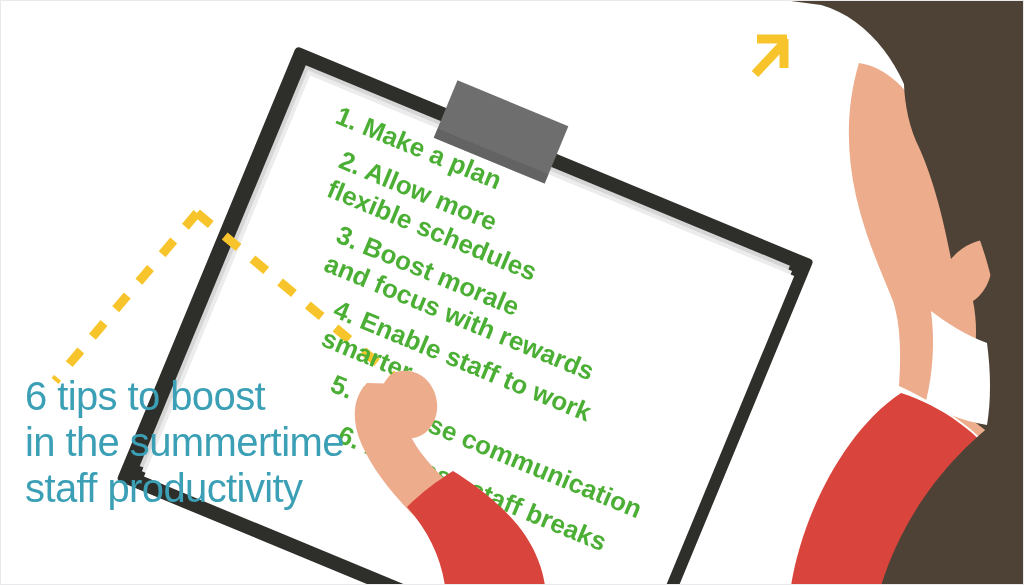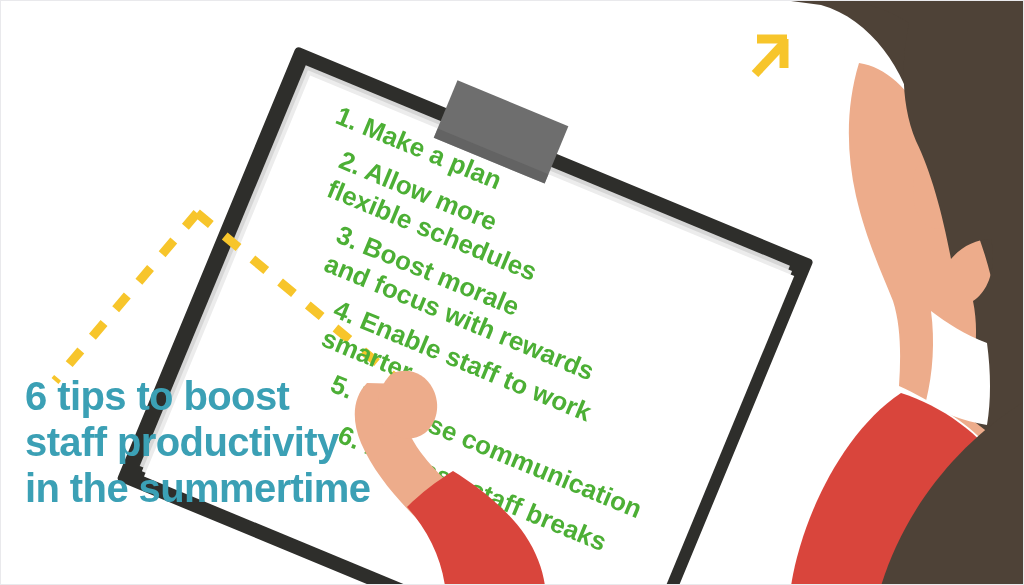--- a/index.html
+++ b/index.html
@@ -34,21 +34,21 @@
   
   #headline {
     position: absolute;
     left: 24px;
     top: 372px;
     width: 440px;
     z-index: 40;
   }
   #headline .hl-line {
     font-family: "Liberation Sans", sans-serif;
-    font-weight: 700;
+    font-weight: 400;
     font-size: 40px;
     line-height: 46px;
     letter-spacing: -0.6px;
     white-space: nowrap;
   }
   #headline .hl-line span { display: inline; }
 
   
   #list-wrap {
     position: absolute;
@@ -193,21 +193,21 @@
         <path d="M756 38 L 786 38"></path>
         <path d="M783 38 L 783 67"></path>
       </g>
     </svg>
 
     <div id="headline">
       <div class="hl-line" style="color: rgb(59, 160, 181);">
         <span>6 tips to boost</span>
       </div>
       <div class="hl-line" style="color: rgb(59, 160, 181);">
+        <span>in the summertime</span>
+      </div>
+      <div class="hl-line" style="color: rgb(59, 160, 181);">
         <span>staff productivity</span>
-      </div>
-      <div class="hl-line" style="color: rgb(59, 160, 181);">
-        <span>in the summertime</span>
       </div>
     </div>
 
   </div>
 </div>
 
 </body></html>

